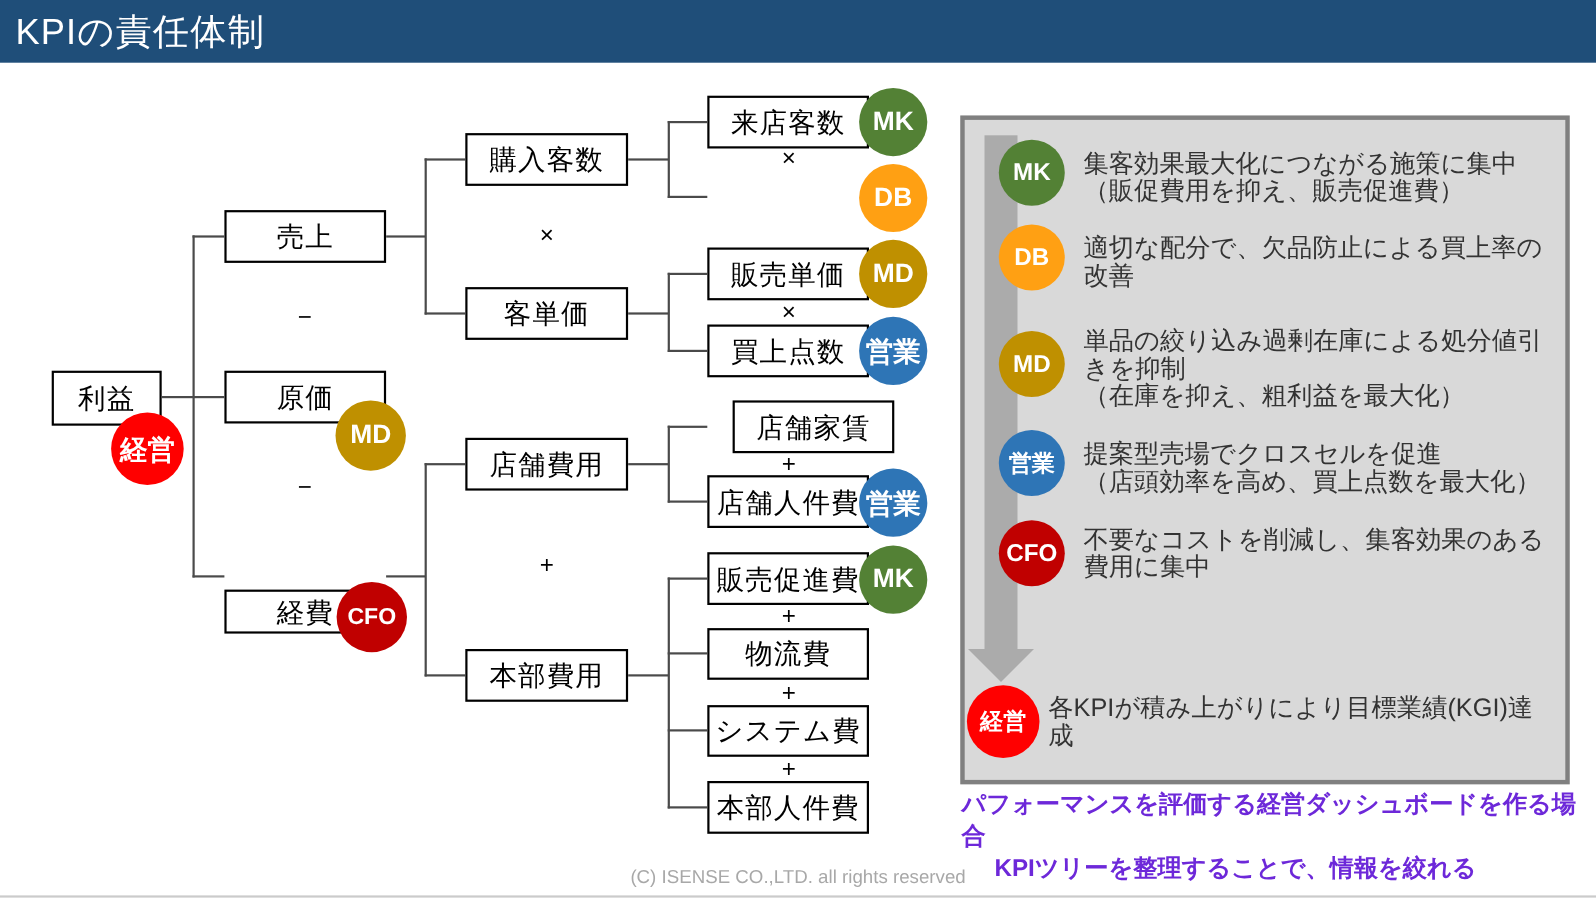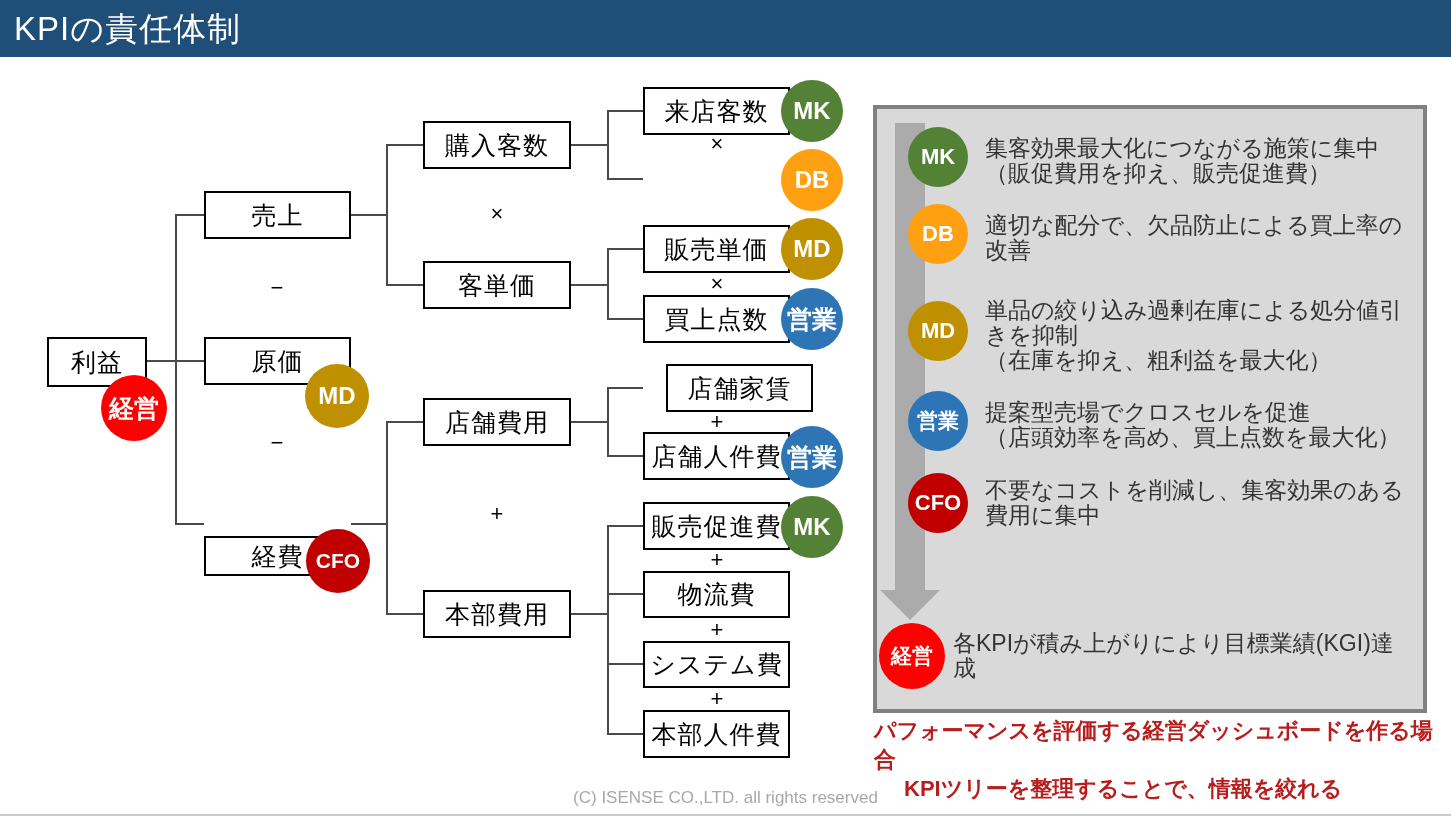--- a/index.html
+++ b/index.html
@@ -28,21 +28,21 @@
   .arrow-band{position:absolute;left:18px;top:14px;width:30px;height:467px;background:#ABABAB;}
   .arrow-head{position:absolute;left:3px;top:481px;width:0;height:0;
               border-left:30px solid transparent;border-right:30px solid transparent;border-top:30px solid #ABABAB;}
   .legend-badge{width:60px;height:60px;font-size:22px;}
   .legend-badge.cjk2{font-size:21px;}
   .legend-badge.big{width:66px;height:66px;}
   .legend-text{position:absolute;left:108px;width:430px;font-size:23px;line-height:25px;color:#333;
                transform:translateY(-50%);}
   
   .note{position:absolute;left:874px;top:716px;width:570px;font-weight:bold;font-size:22px;
-        line-height:29px;color:#b91c1c;}
+        line-height:29px;color:#6d28d9;}
   .note .l2{padding-left:30px;}
   
   .footer{position:absolute;left:0;top:788px;width:100%;text-align:center;font-size:17px;color:#A8A8A8;}
   .bottom-rule{position:absolute;left:0;top:814px;width:100%;height:2px;background:#CBCBCB;}
 </style>
 </head>
 <body>
 
 <div class="slide">
 

